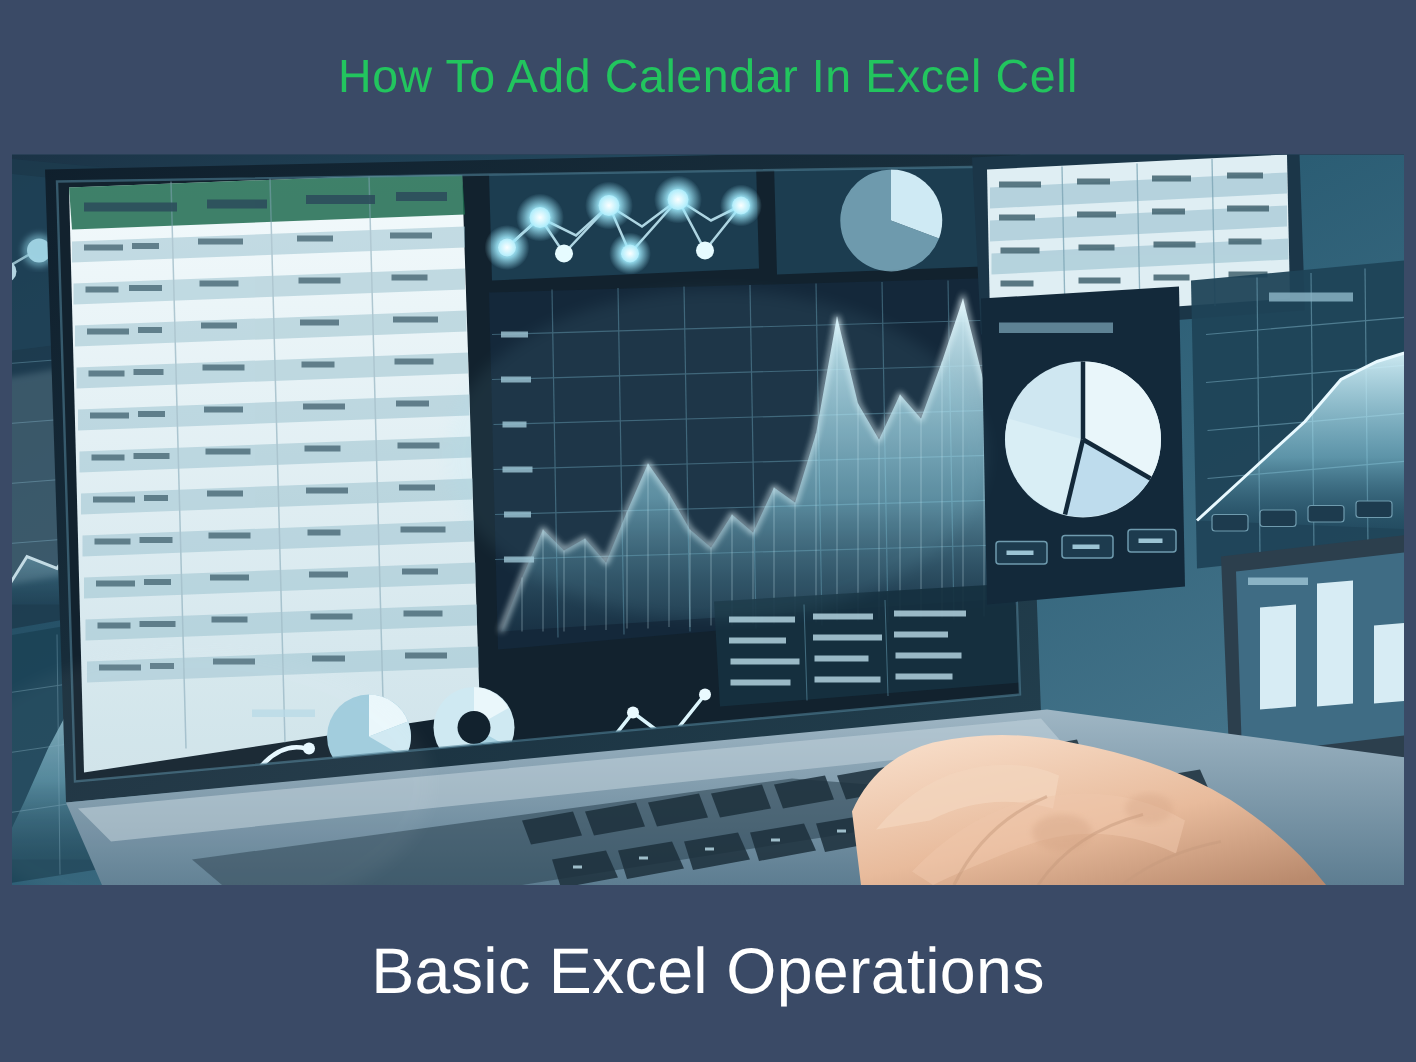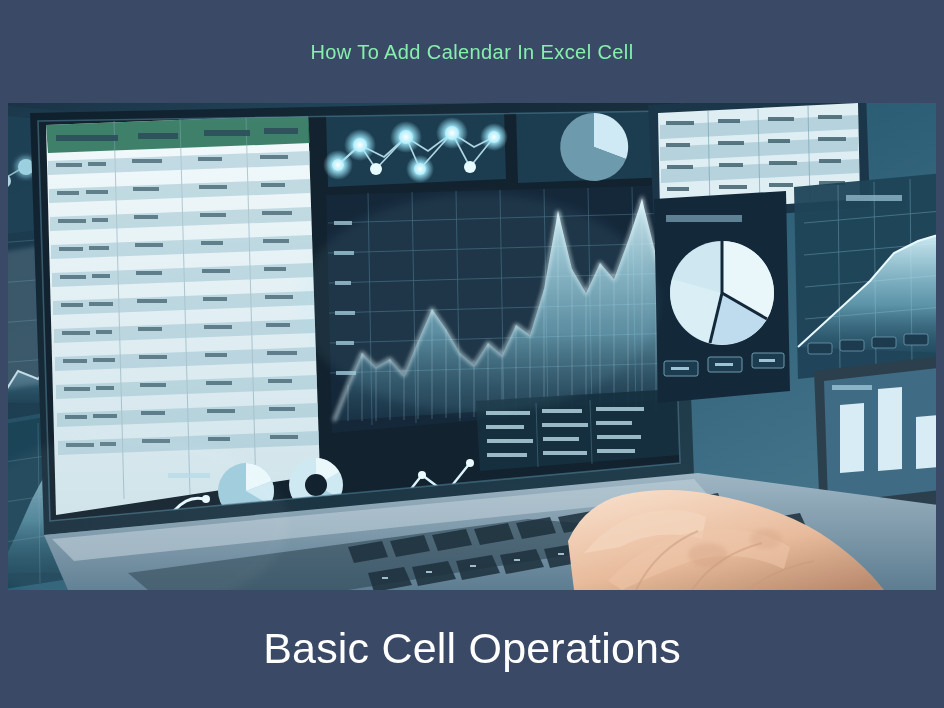--- a/index.html
+++ b/index.html
@@ -30,22 +30,22 @@
     display: flex;
     align-items: center;
     justify-content: center;
     text-align: center;
     user-select: none;
   }
   .banner-top { height: 103px; }
   .banner-bottom { height: 118px; }
 
   .title-top {
-    color: #86efac;
-    font-size: 20px;
+    color: #22c55e;
+    font-size: 31px;
     font-weight: 400;
     letter-spacing: 0.4px;
     line-height: 1.1;
     font-family: "Liberation Sans", sans-serif;
   }
   .title-bottom {
     color: #ffffff;
     font-size: 43px;
     font-weight: 400;
     letter-spacing: 0.2px;
@@ -581,16 +581,16 @@
           </g>
 
           <ellipse cx="470" cy="200" rx="180" ry="110" fill="#9fe9fb" opacity="0.07" filter="url(#softer)"></ellipse>
           <ellipse cx="120" cy="420" rx="160" ry="90" fill="#ffffff" opacity="0.04" filter="url(#softer)"></ellipse>
         </g>
       </svg>
     </div>
   </div>
 
   <div class="banner banner-bottom">
-    <div class="title-bottom">Basic Cell Operations</div>
+    <div class="title-bottom">Basic Excel Operations</div>
   </div>
 
 </div>
 
 </body></html>

